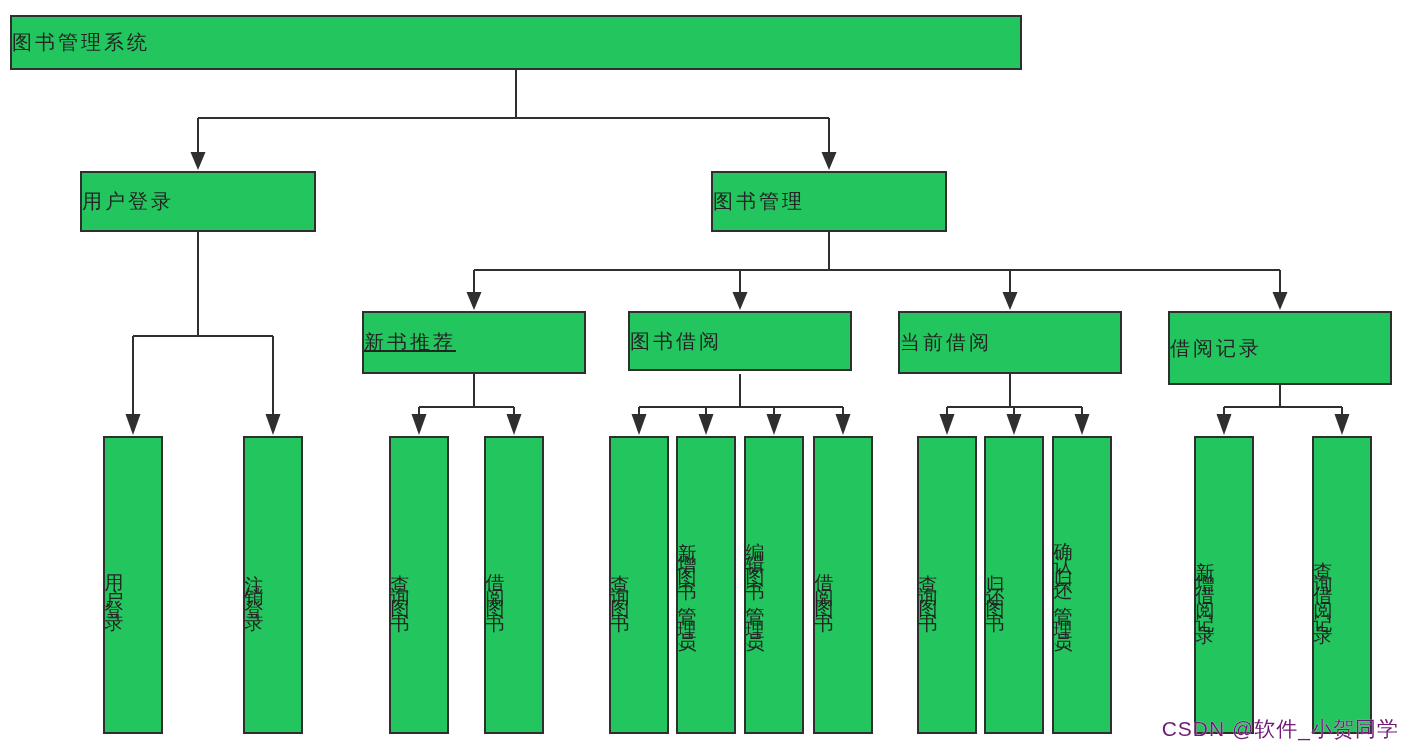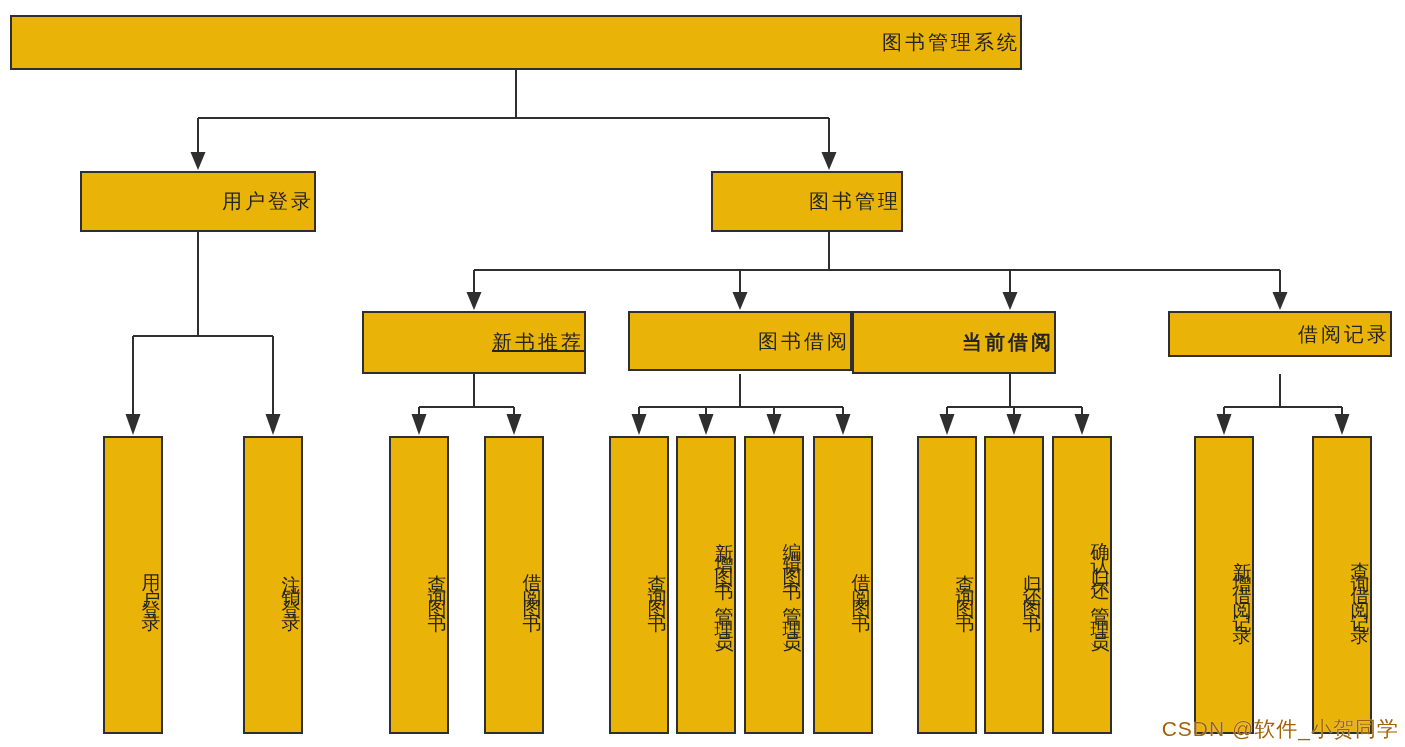--- a/index.html
+++ b/index.html
@@ -4,47 +4,47 @@
 <style>
   * { margin:0; padding:0; box-sizing:border-box; }
   html,body { background:#ffffff; }
   body { font-family:"Liberation Sans", sans-serif; color:#262626; }
   .canvas{
     position:relative; width:1405px; height:747px;
     background:#ffffff; overflow:hidden;
   }
   .connectors{ position:absolute; left:0; top:0; }
   .box{
-    position:absolute; background:#eab308;
+    position:absolute; background:#22c55e;
     border:2px solid #2f2f2f;
-    display:flex; align-items:center; justify-content:flex-end;
+    display:flex; align-items:center; justify-content:flex-start;
     z-index:2;
   }
   .hbox{ font-size:20px; letter-spacing:3px; color:#242424; }
   .vbox{ font-size:19px; color:#242424; }
   .vbox span{
     writing-mode:vertical-rl; text-orientation:mixed;
     letter-spacing:13px; line-height:1;
   }
   .root-box{ left:10px; top:15px; width:1012px; height:55px; }
   .n-user   { left:80px;  top:171px; width:236px; height:61px; }
-  .n-mgmt   { left:711px; top:171px; width:192px; height:61px; }
+  .n-mgmt   { left:711px; top:171px; width:236px; height:61px; }
   .n-g1 { left:362px;  top:311px; width:224px; height:63px;text-decoration:underline; }
   .n-g2 { left:628px;  top:311px; width:224px; height:60px; }
-  .n-g3 { left:852px;  top:311px; width:204px; height:63px;font-weight:bold; }
-  .n-g4 { left:1168px; top:311px; width:224px; height:46px; }
+  .n-g3 { left:898px;  top:311px; width:224px; height:63px; }
+  .n-g4 { left:1168px; top:311px; width:224px; height:74px; }
   .leaf{ top:436px; width:60px; height:298px; }
   .l-u1 { left:103px; }  .l-u2 { left:243px; }
   .l-a1 { left:389px; }  .l-a2 { left:484px; }
   .l-b1 { left:609px; }  .l-b2 { left:676px; } .l-b3 { left:744px; } .l-b4 { left:813px; }
   .l-c1 { left:917px; }  .l-c2 { left:984px; } .l-c3 { left:1052px; }
   .l-d1 { left:1194px; } .l-d2 { left:1312px; }
   .watermark{
     position:absolute; right:6px; bottom:4px;
-    font-size:21px; letter-spacing:1px; color:#a16207;
+    font-size:21px; letter-spacing:1px; color:#701a75;
     z-index:3; text-shadow:0 0 1px #ffffff;
   }
 </style>
 </head>
 <body>
 
 <div class="canvas">
 
   <svg class="connectors" width="1405" height="747" viewBox="0 0 1405 747">
     <g stroke="#2f2f2f" stroke-width="2" fill="none" shape-rendering="crispEdges">

